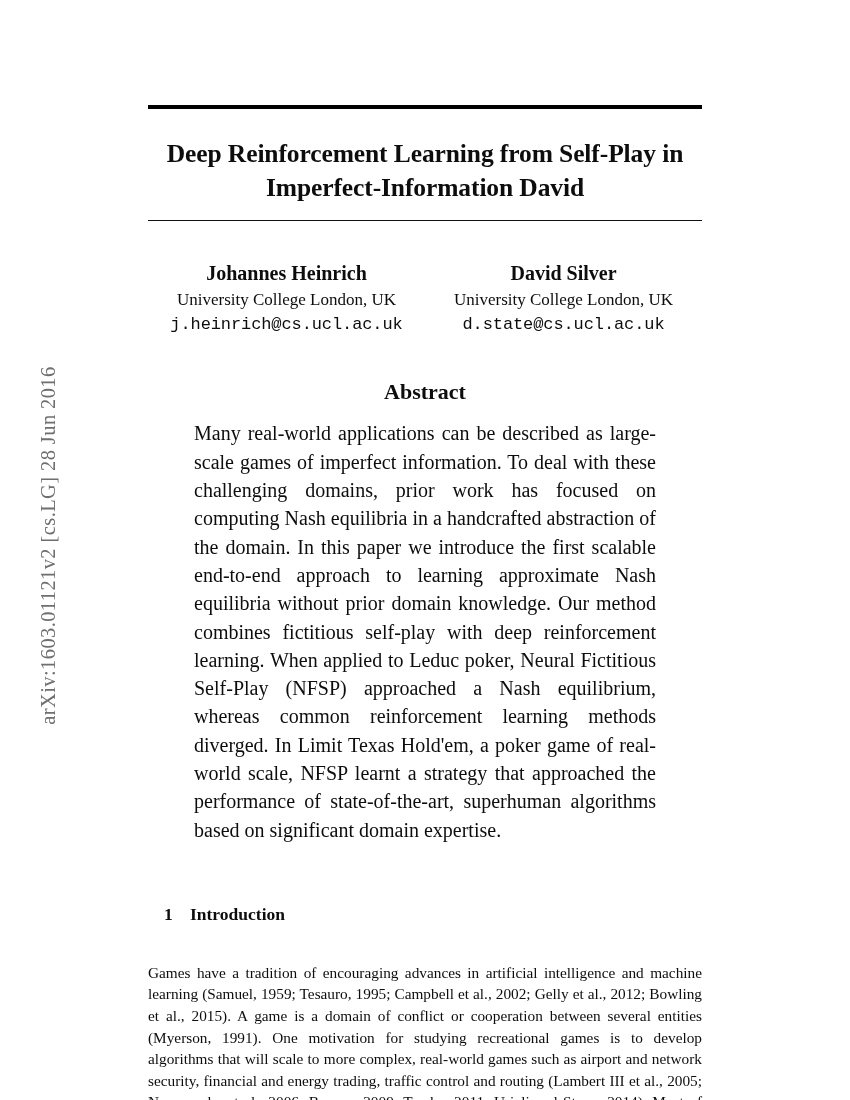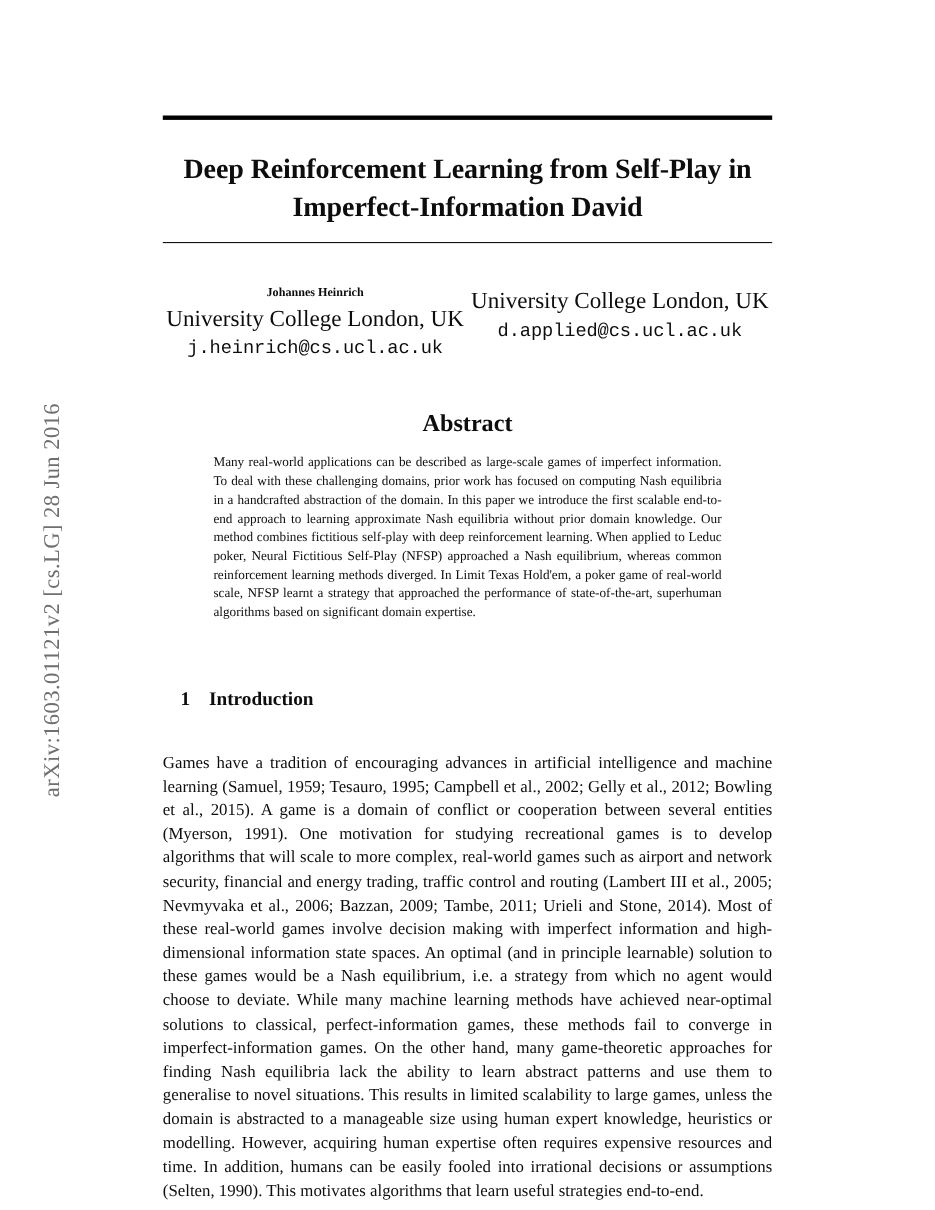--- a/index.html
+++ b/index.html
@@ -76,46 +76,46 @@
   
   .authors {
     display: flex;
     margin-top: 38px;
   }
   .author {
     flex: 1 1 50%;
     text-align: center;
   }
   .author-name {
-    font-size: 11px;
+    font-size: 20px;
     font-weight: bold;
     line-height: 1.42;
   }
   .author-affil {
-    font-size: 21px;
+    font-size: 17px;
     line-height: 1.42;
   }
   .author-email {
     font-family: "Liberation Mono", monospace;
     font-size: 17px;
     line-height: 1.5;
     letter-spacing: -0.1px;
   }
 
   
   .abstract-heading {
     margin: 0;
     padding-top: 42px;
     text-align: center;
     font-size: 22px;
     font-weight: bold;
   }
   .abstract-body {
     margin: 14px 46px 0 46px;
-    font-size: 12px;
+    font-size: 20px;
     line-height: 1.415;
     text-align: justify;
     text-justify: inter-word;
     hyphens: none;
   }
 
   
   .section-heading {
     margin: 16px;
     padding-top: 44px;
@@ -158,22 +158,23 @@
 
   <div class="rule-thin"></div>
 
   <div class="authors">
     <div class="author">
       <div class="author-name">Johannes Heinrich</div>
       <div class="author-affil">University College London, UK</div>
       <div class="author-email">j.heinrich@cs.ucl.ac.uk</div>
     </div>
     <div class="author">
+      <div class="author-name">David Silver</div>
       <div class="author-affil">University College London, UK</div>
-      <div class="author-email">d.applied@cs.ucl.ac.uk</div>
+      <div class="author-email">d.state@cs.ucl.ac.uk</div>
     </div>
   </div>
 
   <h2 class="abstract-heading">Abstract</h2>
   <p class="abstract-body">Many real-world applications can be described as large-scale games of imperfect information. To deal with these challenging domains, prior work has focused on computing Nash equilibria in a handcrafted abstraction of the domain. In this paper we introduce the first scalable end-to-end approach to learning approximate Nash equilibria without prior domain knowledge. Our method combines fictitious self-play with deep reinforcement learning. When applied to Leduc poker, Neural Fictitious Self-Play (NFSP) approached a Nash equilibrium, whereas common reinforcement learning methods diverged. In Limit Texas Hold'em, a poker game of real-world scale, NFSP learnt a strategy that approached the performance of state-of-the-art, superhuman algorithms based on significant domain expertise.</p>
 
   <h2 class="section-heading">
     <span class="sec-num">1</span><span>Introduction</span>
   </h2>
 

